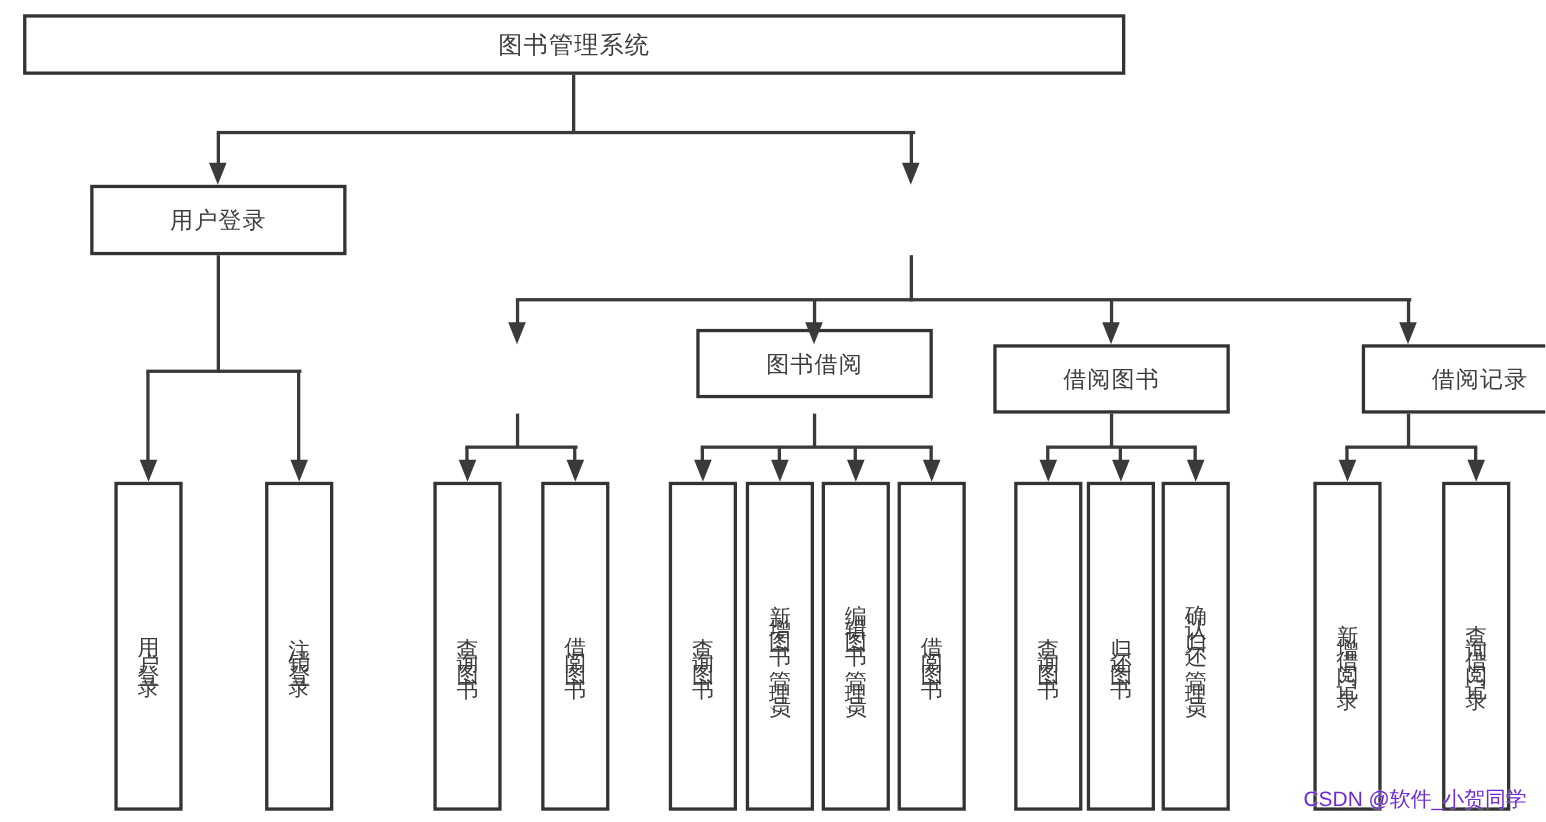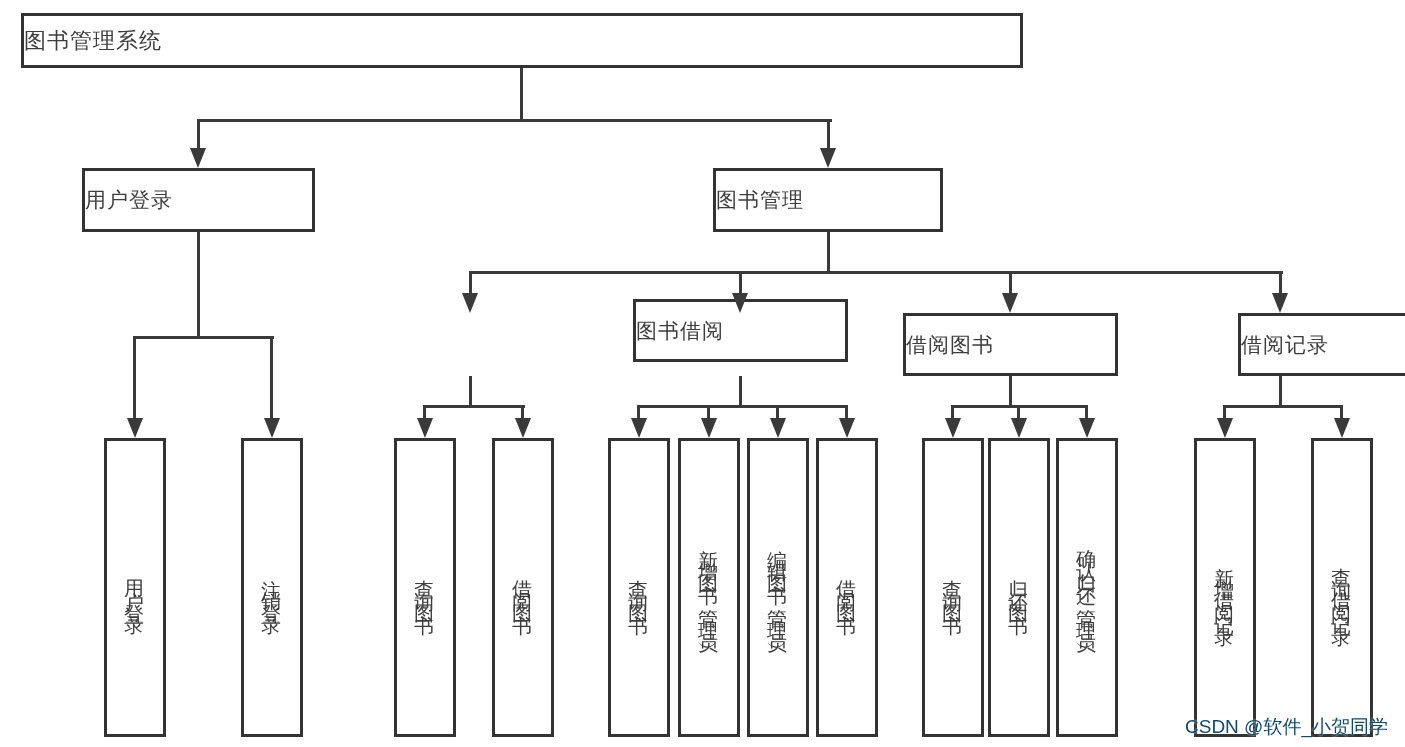--- a/index.html
+++ b/index.html
@@ -11,20 +11,21 @@
     color:#3d3d3d;
     overflow:hidden;
   }
   .box{
     position:absolute;
     box-sizing:border-box;
     border:3px solid #333333;
     background:#ffffff;
     display:flex;
     align-items:center;
+    justify-content:center;
     font-size:21px;
     letter-spacing:1px;
     color:#3d3d3d;
   }
   .box.title{font-size:22px;}
   .leaf{
     position:absolute;
     box-sizing:border-box;
     border:3px solid #333333;
     background:#ffffff;
@@ -44,39 +45,36 @@
   .arr{
     position:absolute;width:0;height:0;
     border-left:8px solid transparent;
     border-right:8px solid transparent;
     border-top:20px solid #3a3a3a;
   }
   .watermark{
     position:absolute;
     left:1185px;top:714px;
     font-size:19px;
-    color:#0c4a6e;
+    color:#6d28d9;
     text-shadow:0 0 2px #ffffff;
     white-space:nowrap;
   }
 </style>
 </head>
 <body>
 
 <div id="canvas">
 
   <div class="box title" style="left:21px;top:13px;width:1002px;height:55px">
     <span>图书管理系统</span>
   </div>
 
   <div class="box" style="left:82px;top:168px;width:233px;height:64px">
     <span>用户登录</span>
-  </div>
-  <div class="box" style="left:713px;top:168px;width:230px;height:64px">
-    <span>图书管理</span>
   </div>
 
   <div class="box" style="left:633px;top:299px;width:215px;height:63px">
     <span>图书借阅</span>
   </div>
   <div class="box" style="left:903px;top:313px;width:215px;height:63px">
     <span>借阅图书</span>
   </div>
   <div class="box" style="left:1238px;top:313px;width:215px;height:63px">
     <span>借阅记录</span>

